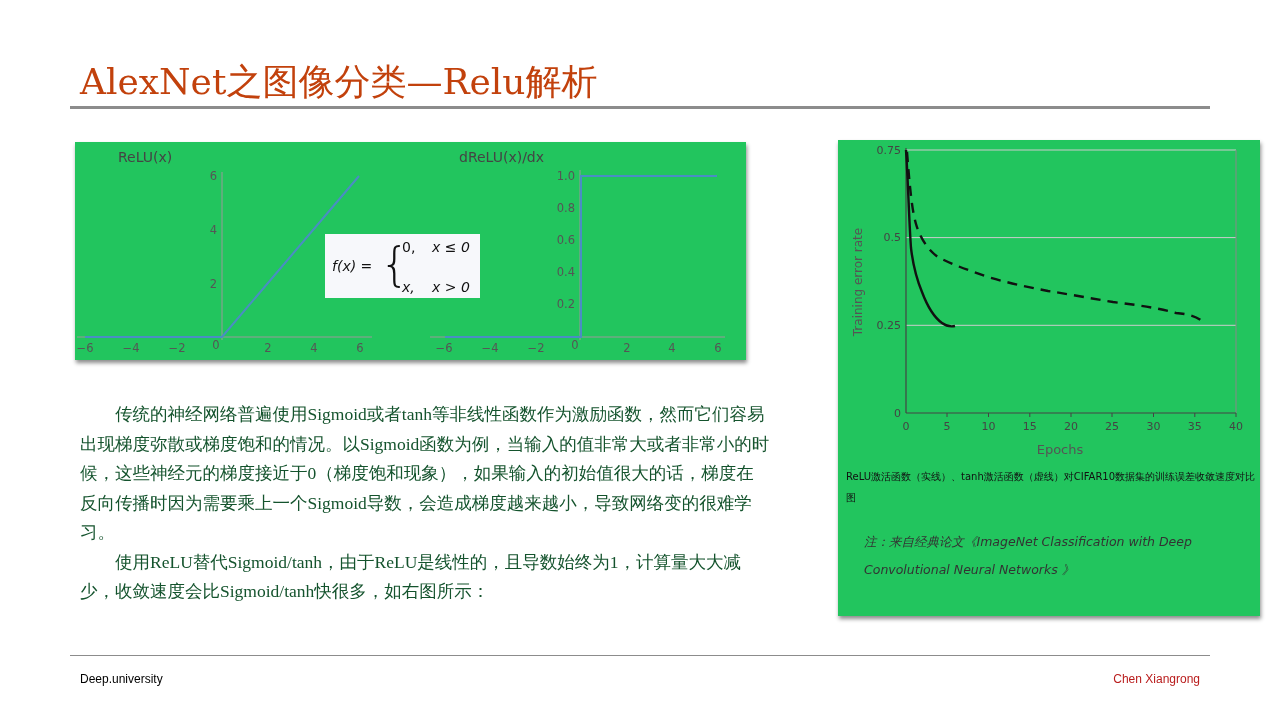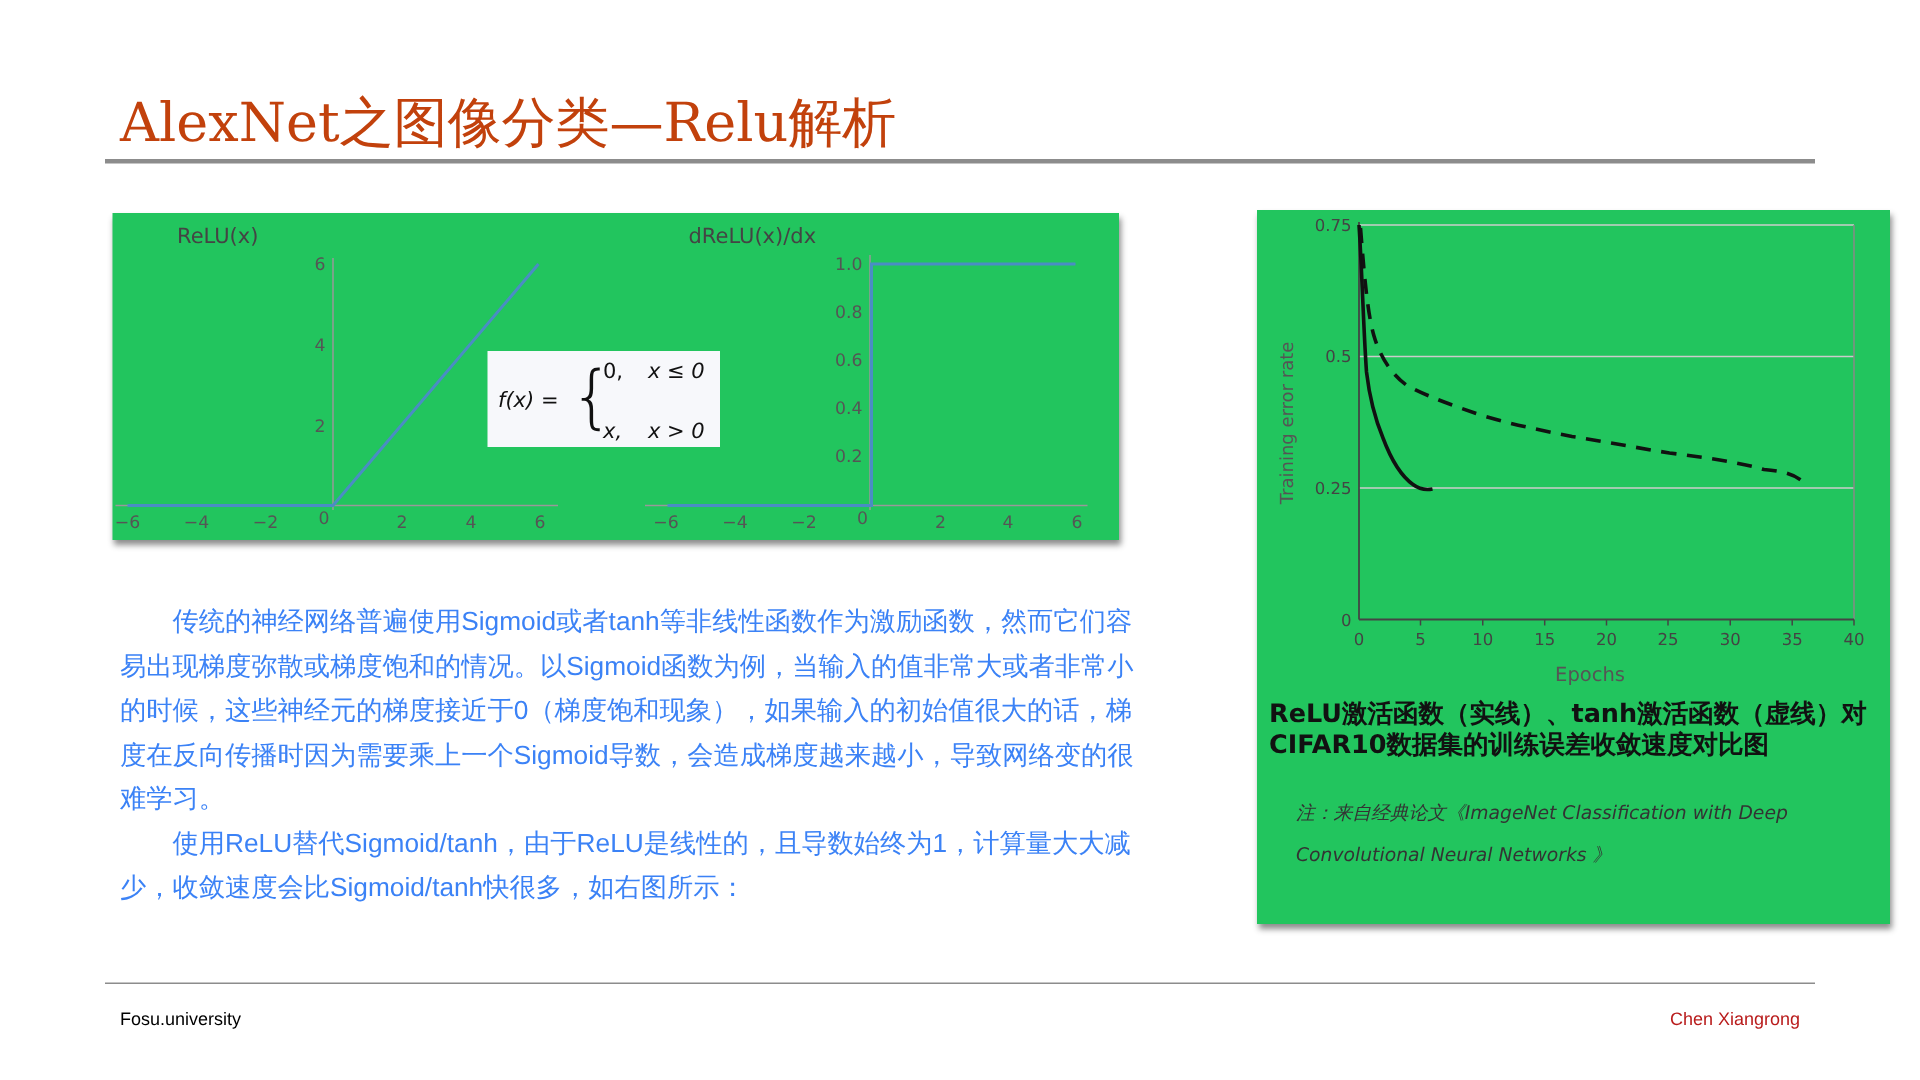--- a/index.html
+++ b/index.html
@@ -3,24 +3,24 @@
 <meta charset="utf-8">
 <style>
   html, body { margin: 0; padding: 0; }
   body { width: 1280px; height: 720px; background: #ffffff; position: relative; overflow: hidden; font-family: "DejaVu Sans", sans-serif; }
   .title { position: absolute; left: 80px; top: 58px; font-family: "DejaVu Serif", serif; font-size: 36px; color: #c2410c; letter-spacing: 0px; white-space: nowrap; }
   .title-rule { position: absolute; left: 70px; top: 106px; width: 1140px; height: 3px; background: #8c8c8c; }
   .panel { position: absolute; background: #22c55e; box-shadow: 1px 3px 4px rgba(0,0,0,0.45); }
   .relu-panel { left: 75px; top: 142px; width: 671px; height: 218px; }
   .err-panel { left: 790px; top: 140px; width: 422px; height: 476px; margin-left: 48px; }
   svg text { font-family: "DejaVu Sans", sans-serif; }
-  .body-text { position: absolute; left: 80px; top: 400px; width: 690px; font-family: Liberation Sans, sans-serif; font-size: 17.5px; line-height: 29.5px; color: #3b82f6; }
+  .body-text { position: absolute; left: 80px; top: 400px; width: 690px; font-family: Liberation Serif, serif; font-size: 17.5px; line-height: 29.5px; color: #14532d; }
   .body-text p { margin: 0; }
   .indent { text-indent: 2em; }
-  .caption { position: absolute; left: 8px; top: 326px; width: 410px; font-size: 17px; line-height: 21px; font-weight: bold; color: #111; }
+  .caption { position: absolute; left: 8px; top: 326px; width: 410px; font-size: 10px; line-height: 21px; font-weight: normal; color: #111; }
   .note { position: absolute; left: 26px; top: 388px; width: 410px; font-size: 12.5px; line-height: 28px; font-style: italic; color: #333; }
   .footer-rule { position: absolute; left: 70px; top: 655px; width: 1140px; height: 1px; background: #8c8c8c; }
   .footer-left { position: absolute; left: 80px; top: 672px; font-family: "Liberation Sans", sans-serif; font-size: 12px; color: #000; }
   .footer-right { position: absolute; right: 80px; top: 672px; font-family: "Liberation Sans", sans-serif; font-size: 12px; color: #b91c1c; }
 </style>
 </head>
 <body>
 
 <div class="title">AlexNet之图像分类—Relu解析</div>
 <div class="title-rule"></div>
@@ -131,14 +131,14 @@
 
     <path d="M68,10 C70,40 71,80 73,108 C75,125 79,140 84,152 C90,168 97,178 104,183 C108,186 112,187 117,186" fill="none" stroke="#111" stroke-width="2.4"></path>
 
     <path d="M69,12 C72,50 74,70 78,84 C82,98 90,110 100,117 C115,125 130,130 150,137 C170,143 190,147 210,151 C230,154 250,158 275,162 C300,165 320,168 338,173 C350,174 360,176 367,184" fill="none" stroke="#111" stroke-width="2.4" stroke-dasharray="10,7"></path>
   </svg>
   <div class="caption">ReLU激活函数（实线）、tanh激活函数（虚线）对CIFAR10数据集的训练误差收敛速度对比图</div>
   <div class="note">注：来自经典论文《ImageNet Classification with Deep Convolutional Neural Networks 》</div>
 </div>
 
 <div class="footer-rule"></div>
-<div class="footer-left">Fosu.university</div>
+<div class="footer-left">Deep.university</div>
 <div class="footer-right">Chen Xiangrong</div>
 
 </body></html>

